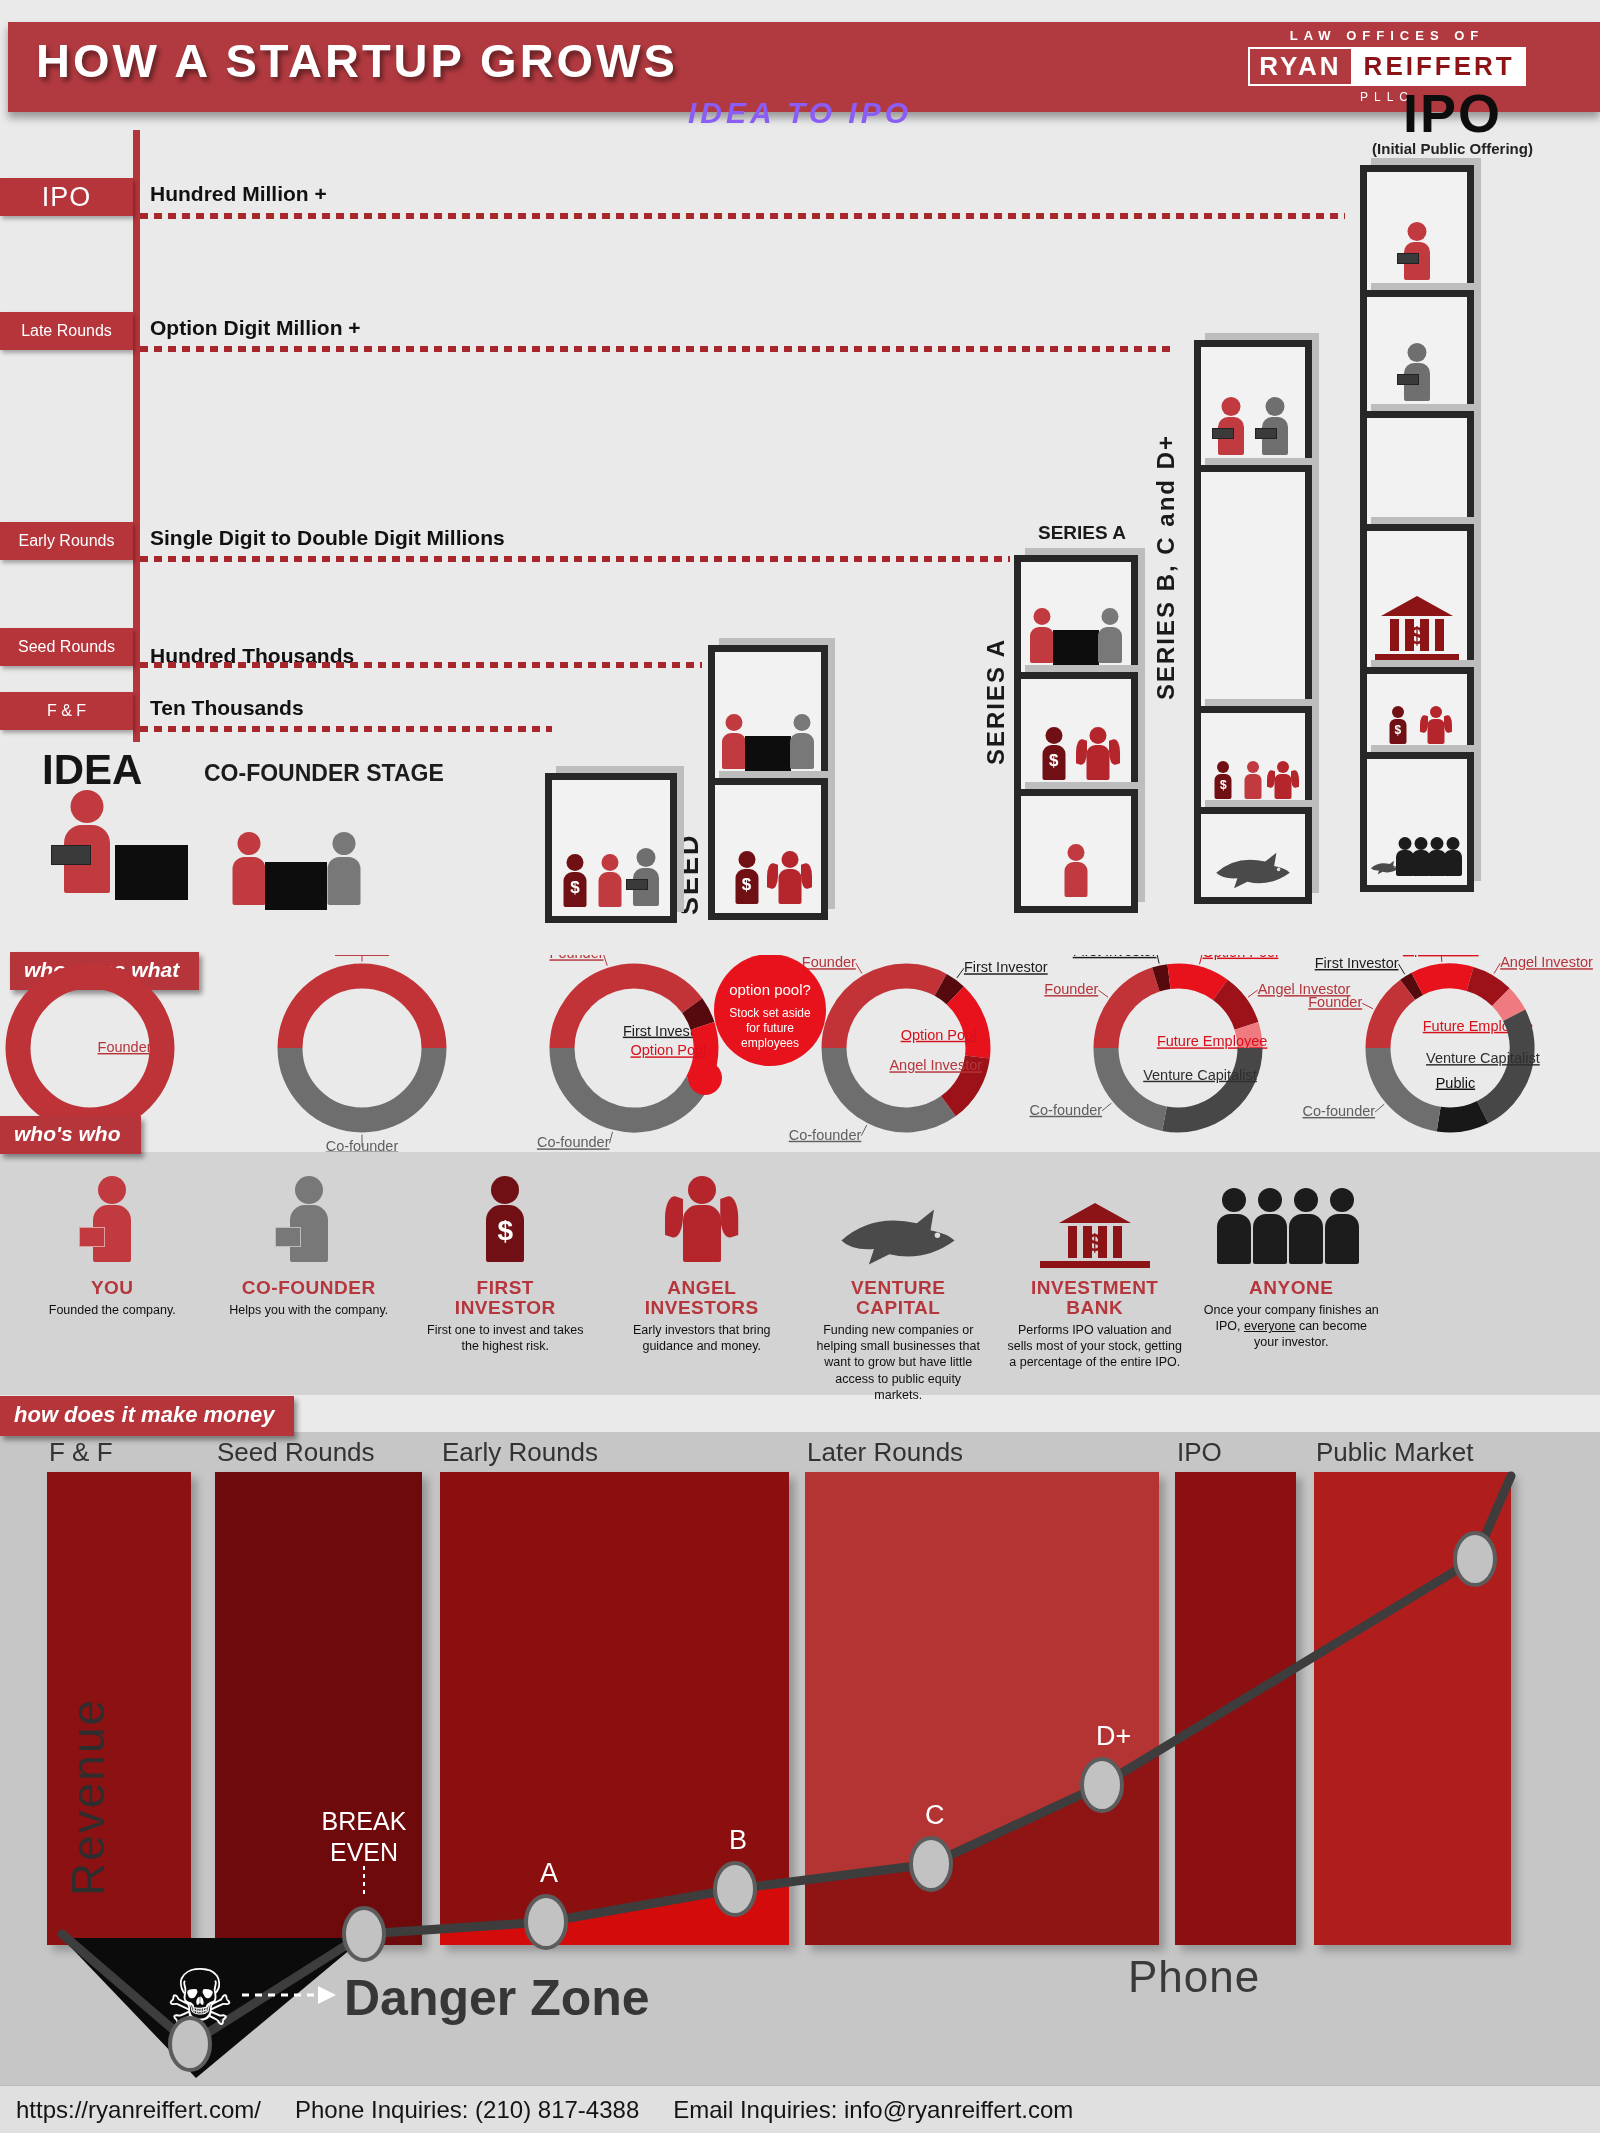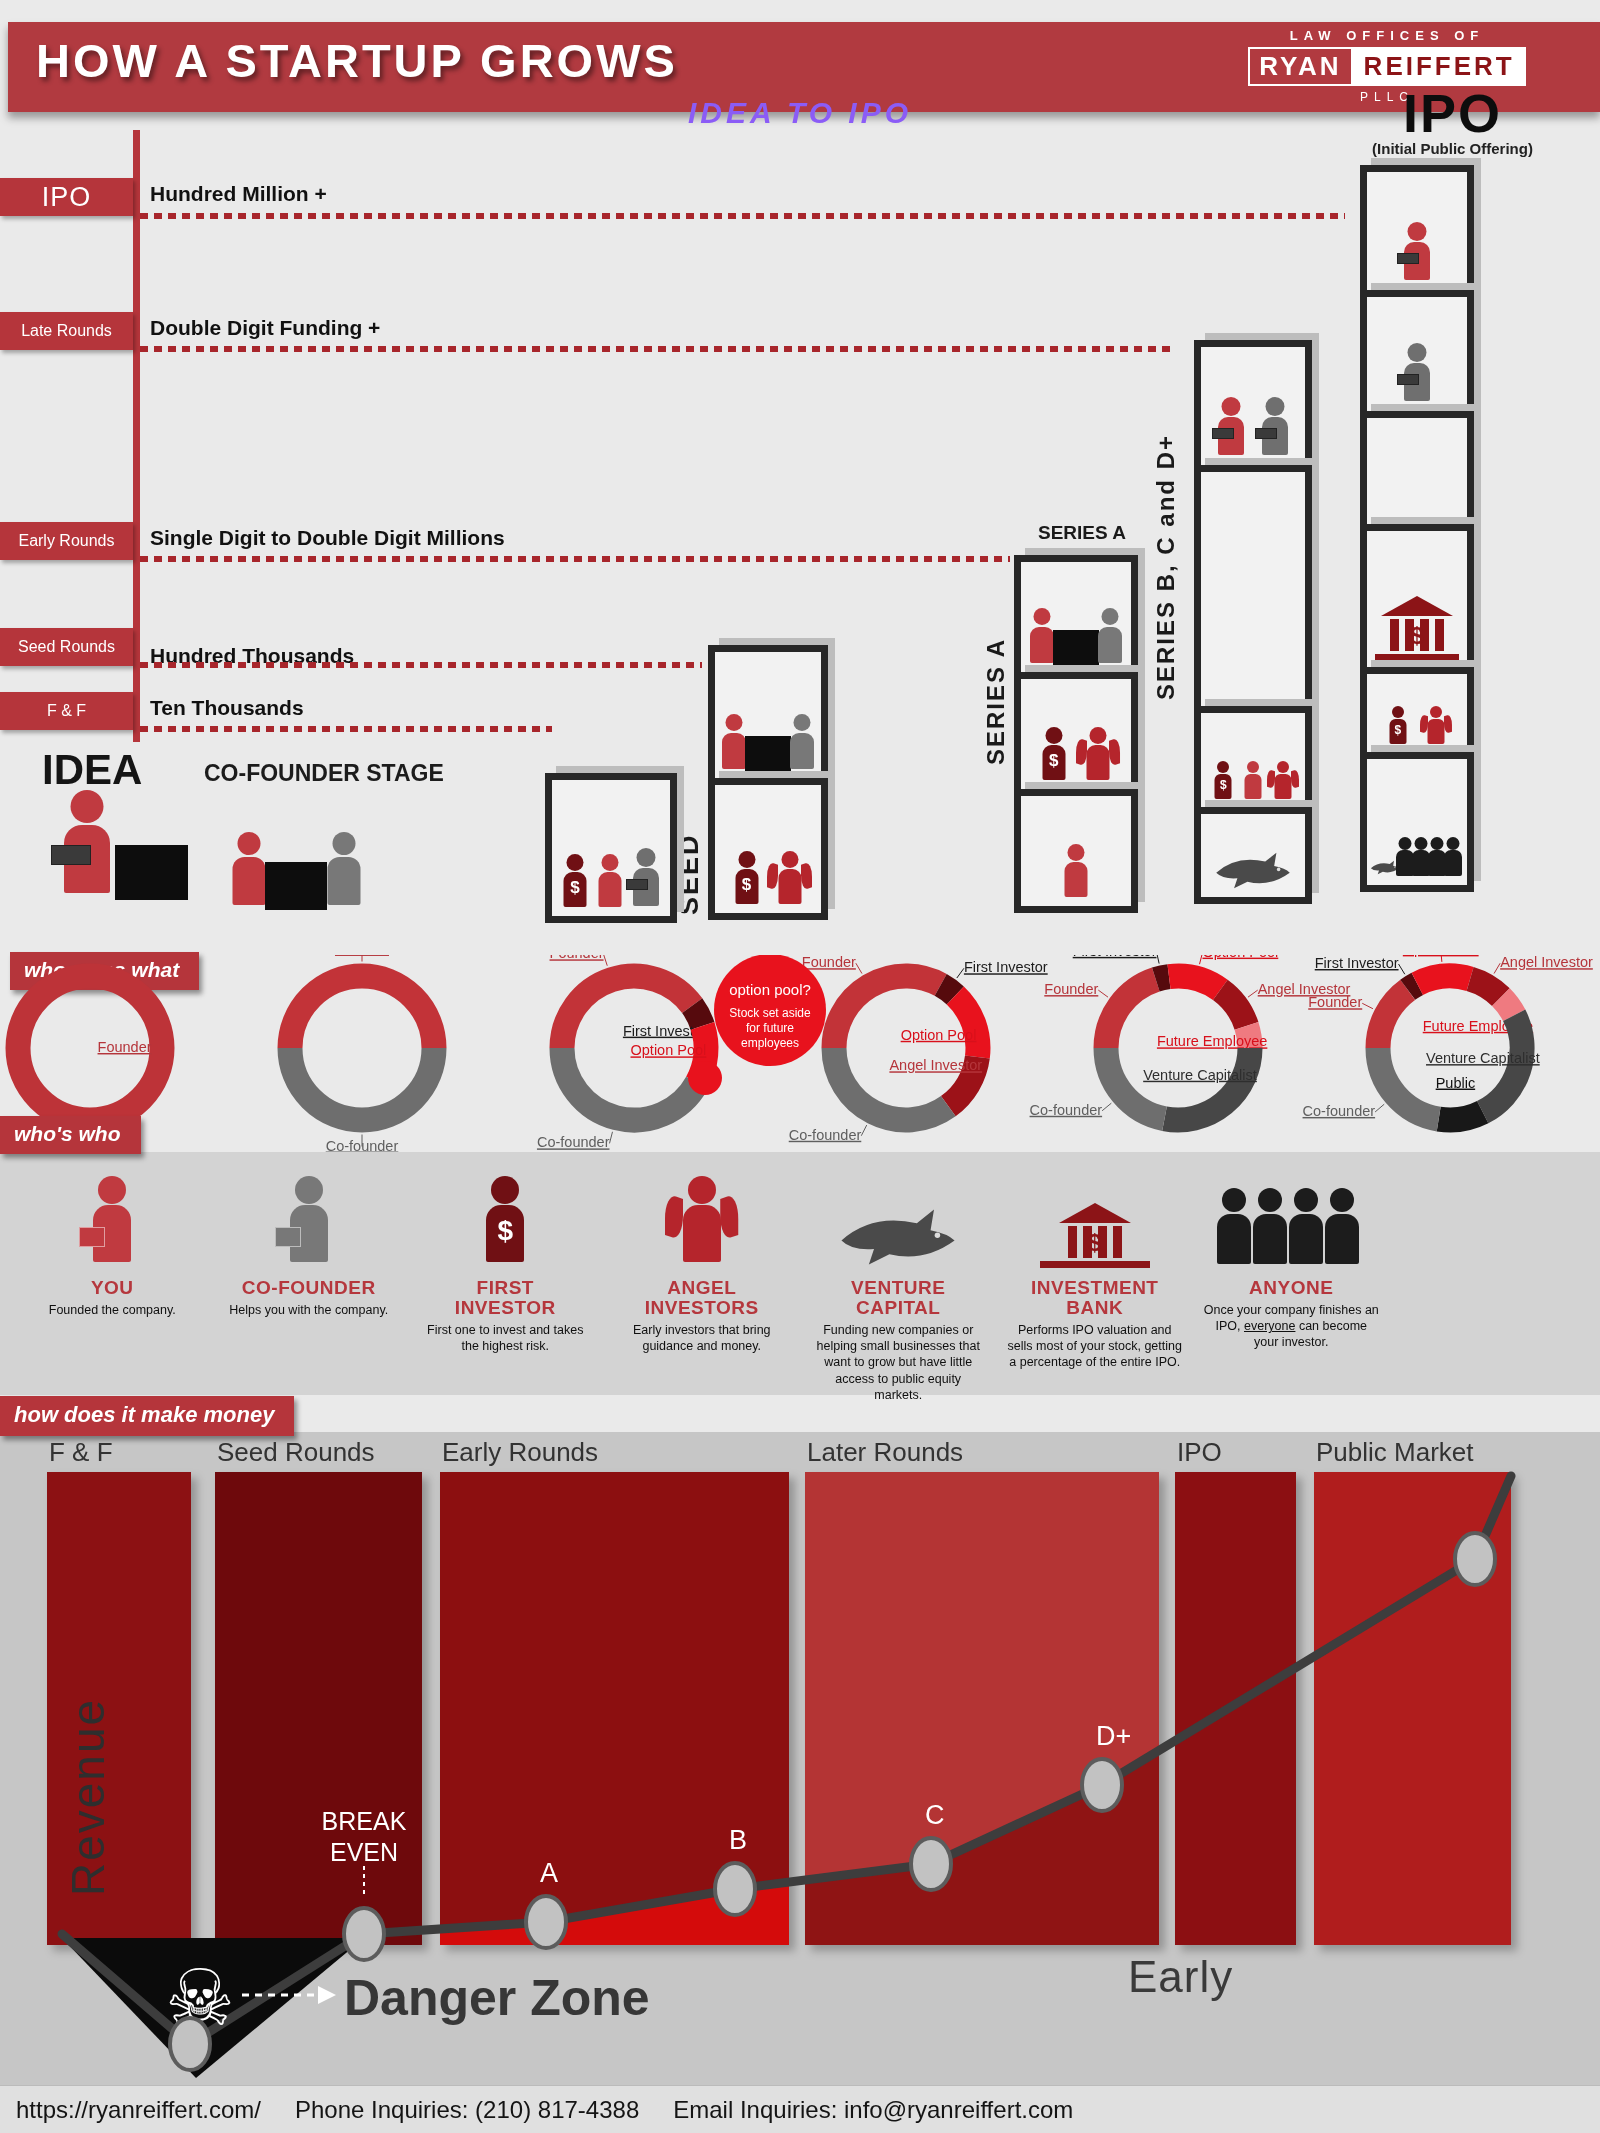--- a/index.html
+++ b/index.html
@@ -112,21 +112,21 @@
     </div>
   </div>
   <div id="subtitle">IDEA TO IPO</div>
 
   <div id="ladder-line"></div>
   <div id="ladder">
       <div class="ladder-block big" style="top: 178px;">IPO</div>
       <div class="ladder-value" style="top: 182px;">Hundred Million +</div>
       <div class="dotline" style="top: 213px; width: 1205px;"></div>
       <div class="ladder-block small" style="top: 312px;">Late Rounds</div>
-      <div class="ladder-value" style="top: 316px;">Double Digit Funding +</div>
+      <div class="ladder-value" style="top: 316px;">Option Digit Million +</div>
       <div class="dotline" style="top: 346px; width: 1035px;"></div>
       <div class="ladder-block small" style="top: 522px;">Early Rounds</div>
       <div class="ladder-value" style="top: 526px;">Single Digit to Double Digit Millions</div>
       <div class="dotline" style="top: 556px; width: 870px;"></div>
       <div class="ladder-block small" style="top: 628px;">Seed Rounds</div>
       <div class="ladder-value" style="top: 632px; margin-top: 12px;">Hundred Thousands</div>
       <div class="dotline" style="top: 662px; width: 562px;"></div>
       <div class="ladder-block small" style="top: 692px;">F &amp; F</div>
       <div class="ladder-value" style="top: 696px;">Ten Thousands</div>
       <div class="dotline" style="top: 726px; width: 412px;"></div>
@@ -581,20 +581,20 @@
       <text x="540" y="452" font-size="27" fill="#fff">A</text>
       <ellipse cx="735" cy="459" rx="20" ry="26" fill="#c2c2c2" stroke="#5c5c5c" stroke-width="4"></ellipse>
       <text x="729" y="419" font-size="27" fill="#fff">B</text>
       <ellipse cx="931" cy="434" rx="20" ry="26" fill="#c2c2c2" stroke="#5c5c5c" stroke-width="4"></ellipse>
       <text x="925" y="394" font-size="27" fill="#fff">C</text>
       <ellipse cx="1102" cy="355" rx="20" ry="26" fill="#c2c2c2" stroke="#5c5c5c" stroke-width="4"></ellipse>
       <text x="1096" y="315" font-size="27" fill="#fff">D+</text>
       <ellipse cx="1475" cy="129" rx="20" ry="26" fill="#c2c2c2" stroke="#5c5c5c" stroke-width="4"></ellipse>
     </svg>
   <div id="revenue-label">Revenue</div>
-  <div id="time-label">Early</div>
+  <div id="time-label">Phone</div>
 
   <div id="footer">
     <span>https://ryanreiffert.com/</span>
     <span>Phone Inquiries: (210) 817-4388</span>
     <span>Email Inquiries: info@ryanreiffert.com</span>
   </div>
 </div>
 
 </body></html>

